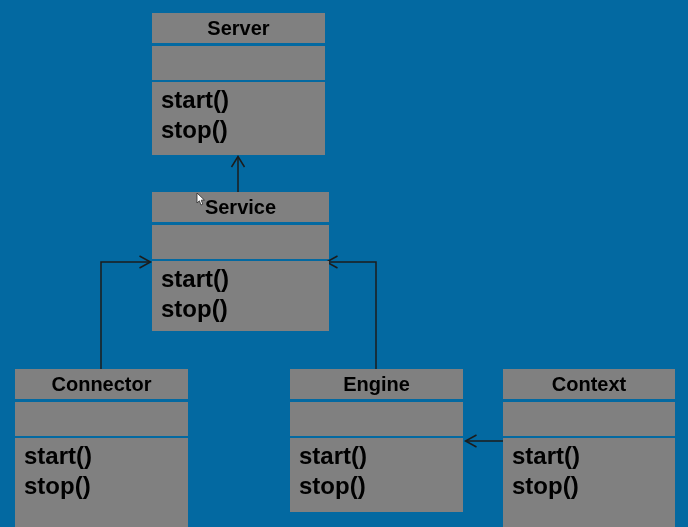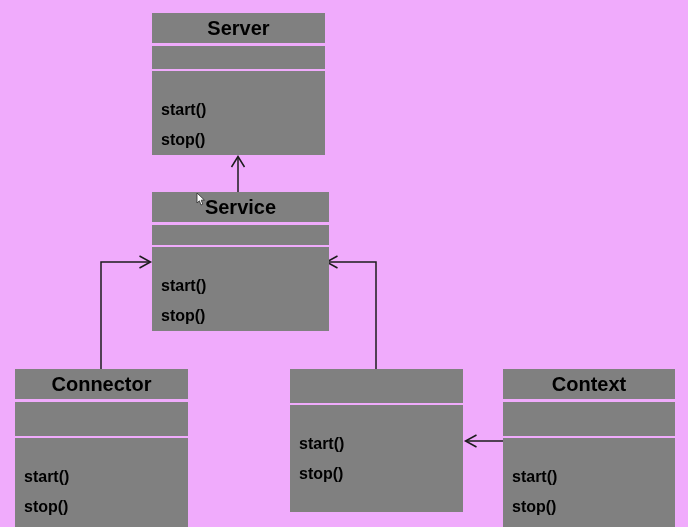--- a/index.html
+++ b/index.html
@@ -5,21 +5,21 @@
   html, body {
     margin: 0;
     padding: 0;
     background: #ffffff;
     font-family: "Liberation Sans", sans-serif;
   }
   .canvas {
     position: relative;
     width: 688px;
     height: 527px;
-    background: #f0abfc;
+    background: #0369a1;
     overflow: hidden;
   }
   .edges {
     position: absolute;
     left: 0;
     top: 0;
     width: 688px;
     height: 527px;
   }
   .uml-class {
@@ -40,23 +40,23 @@
     margin-bottom: 3px;
     white-space: nowrap;
   }
   .comp.attrs {
     height: 34px;
     margin-bottom: 2px;
   }
   .comp.methods {
     flex: 1 1 auto;
     font-weight: bold;
-    font-size: 16px;
+    font-size: 24px;
     line-height: 30px;
-    padding: 24px 0 0 9px;
+    padding: 3px 0 0 9px;
     box-sizing: border-box;
     white-space: nowrap;
   }
   
   .box-server    { left: 152px; top:  13px; width: 173px; height: 142px; }
   .box-service   { left: 152px; top: 192px; width: 177px; height: 139px; }
   .box-connector { left:  15px; top: 369px; width: 173px; height: 182px; }
   .box-engine    { left: 290px; top: 369px; width: 173px; height: 143px; }
   .box-context   { left: 503px; top: 369px; width: 172px; height: 185px; }
   .cursor {
@@ -112,20 +112,21 @@
   <div class="uml-class box-connector">
     <div class="comp title">Connector</div>
     <div class="comp attrs"></div>
     <div class="comp methods">
       <div>start()</div>
       <div>stop()</div>
     </div>
   </div>
 
   <div class="uml-class box-engine">
+    <div class="comp title">Engine</div>
     <div class="comp attrs"></div>
     <div class="comp methods">
       <div>start()</div>
       <div>stop()</div>
     </div>
   </div>
 
   <div class="uml-class box-context">
     <div class="comp title">Context</div>
     <div class="comp attrs"></div>

